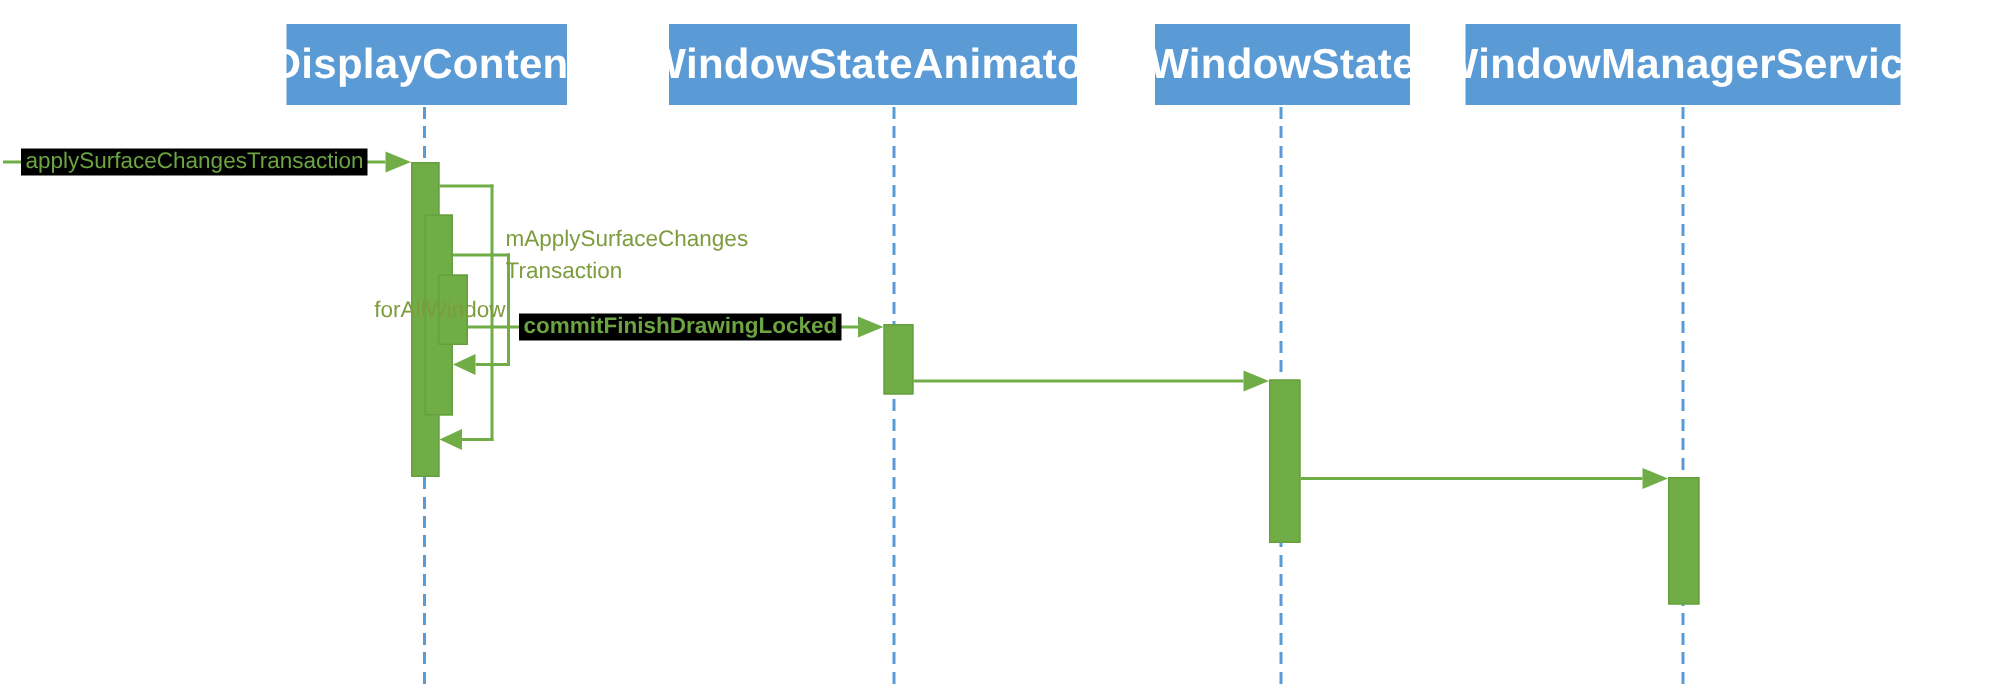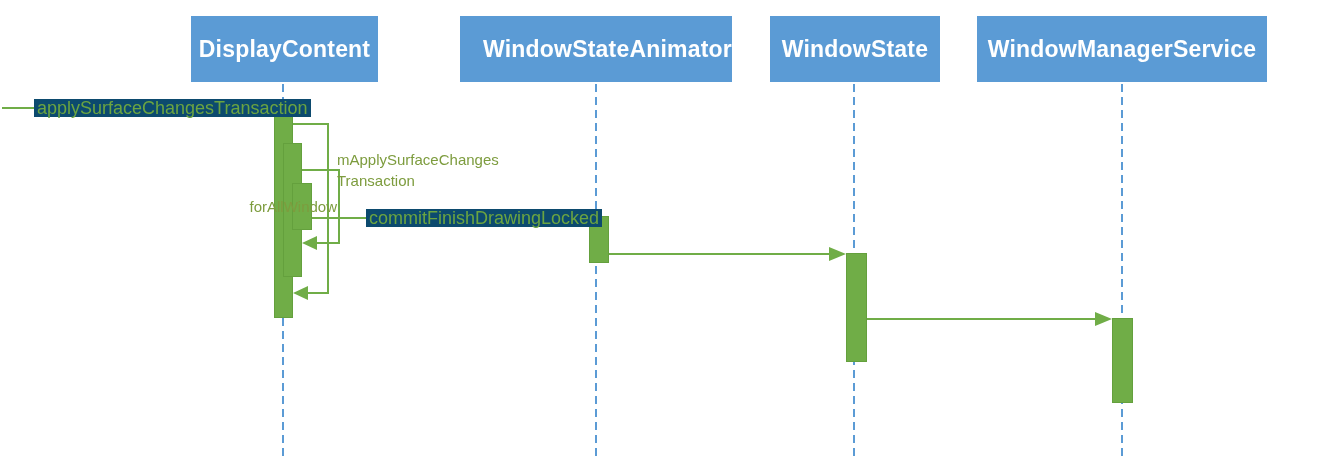--- a/index.html
+++ b/index.html
@@ -2,23 +2,23 @@
 <html style="--background: #FFFFFF; --header-bg: #5B9BD5; --header-text: #FFFFFF; --lifeline: #5B9BD5; --activation-fill: #70AD47; --activation-border: #64A03D; --arrow: #70AD47; --arrow-label: #6BA441; --self-label: #7D9C3E;"><head>
 <meta charset="utf-8">
 <style>
   html,body { margin:0; padding:0; background:#fff; }
   #stage {
     position:relative; width:1328px; height:459px; overflow:hidden;
     background:var(--background,#fff);
     font-family:"Liberation Sans", sans-serif;
   }
   .hdr {
-    position:absolute; top:16px; height:66px;
+    position:absolute; top:16px; height:54px;
     background:var(--header-bg,#5B9BD5); color:var(--header-text,#fff);
-    font-weight:bold; font-size:23px;
+    font-weight:bold; font-size:28px;
     display:flex; align-items:center; justify-content:center;
     letter-spacing:0.2px;
   }
   .lifeline {
     position:absolute; top:71px; height:386px; width:2px;
     background:repeating-linear-gradient(to bottom, var(--lifeline,#5B9BD5) 0 8px, transparent 8px 13px);
   }
   .bar {
     position:absolute; box-sizing:border-box;
     background:var(--activation-fill,#70AD47);
@@ -30,38 +30,38 @@
     position:absolute; width:0; height:0;
     border-top:7px solid transparent; border-bottom:7px solid transparent;
     border-left:17px solid var(--arrow,#70AD47);
   }
   .arr-l {
     position:absolute; width:0; height:0;
     border-top:7px solid transparent; border-bottom:7px solid transparent;
     border-right:15px solid var(--arrow,#70AD47);
   }
   .mlabel {
-    position:absolute; font-size:18px; line-height:18px;
-    color:var(--arrow-label,#6BA441); background:#0c4a6e;
-    padding:0 3px; white-space:nowrap;margin-left:20px;
+    position:absolute; font-size:15px; line-height:18px;
+    color:var(--arrow-label,#6BA441); background:#000000;
+    padding:0 3px; white-space:nowrap;
   }
   .slabel {
     position:absolute; font-size:15px; line-height:21px;
     color:var(--self-label,#7D9C3E); white-space:nowrap;
   }
 </style>
 </head>
 <body>
 
 <div id="stage">
 
   <div class="hdr" style="left:191px;width:187px;">
     <span>DisplayContent</span>
   </div>
-  <div class="hdr" style="left:460px;width:272px;justify-content:flex-end;">
+  <div class="hdr" style="left:446px;width:272px;">
     <span>WindowStateAnimator</span>
   </div>
   <div class="hdr" style="left:977px;width:290px;">
     <span>WindowManagerService</span>
   </div>
   <div class="hdr" style="left:770px;width:170px;">
     <span>WindowState</span>
   </div>
 
   <div class="lifeline" style="left:282px;"></div>
@@ -91,21 +91,21 @@
   <div class="arr-l" style="left:302px;top:236px;"></div>
 
   <div class="slabel" style="left:337px;top:149px;width:170px;text-align:left;">
     <div>mApplySurfaceChanges</div>
     <div>Transaction</div>
   </div>
   <div class="slabel" style="left:240px;top:196px;width:97px;text-align:right;">forAllWindow</div>
 
   <div class="mline" style="left:312px;top:217px;width:260px;"></div>
   <div class="arr-r" style="left:572px;top:211px;"></div>
-  <div class="mlabel" style="left:346px;top:209px;">commitFinishDrawingLocked</div>
+  <div class="mlabel" style="left:346px;top:209px;font-weight:bold;">commitFinishDrawingLocked</div>
 
   <div class="mline" style="left:609px;top:253px;width:220px;"></div>
   <div class="arr-r" style="left:829px;top:247px;"></div>
 
   <div class="mline" style="left:867px;top:318px;width:228px;"></div>
   <div class="arr-r" style="left:1095px;top:312px;"></div>
 
 </div>
 
 </body></html>

